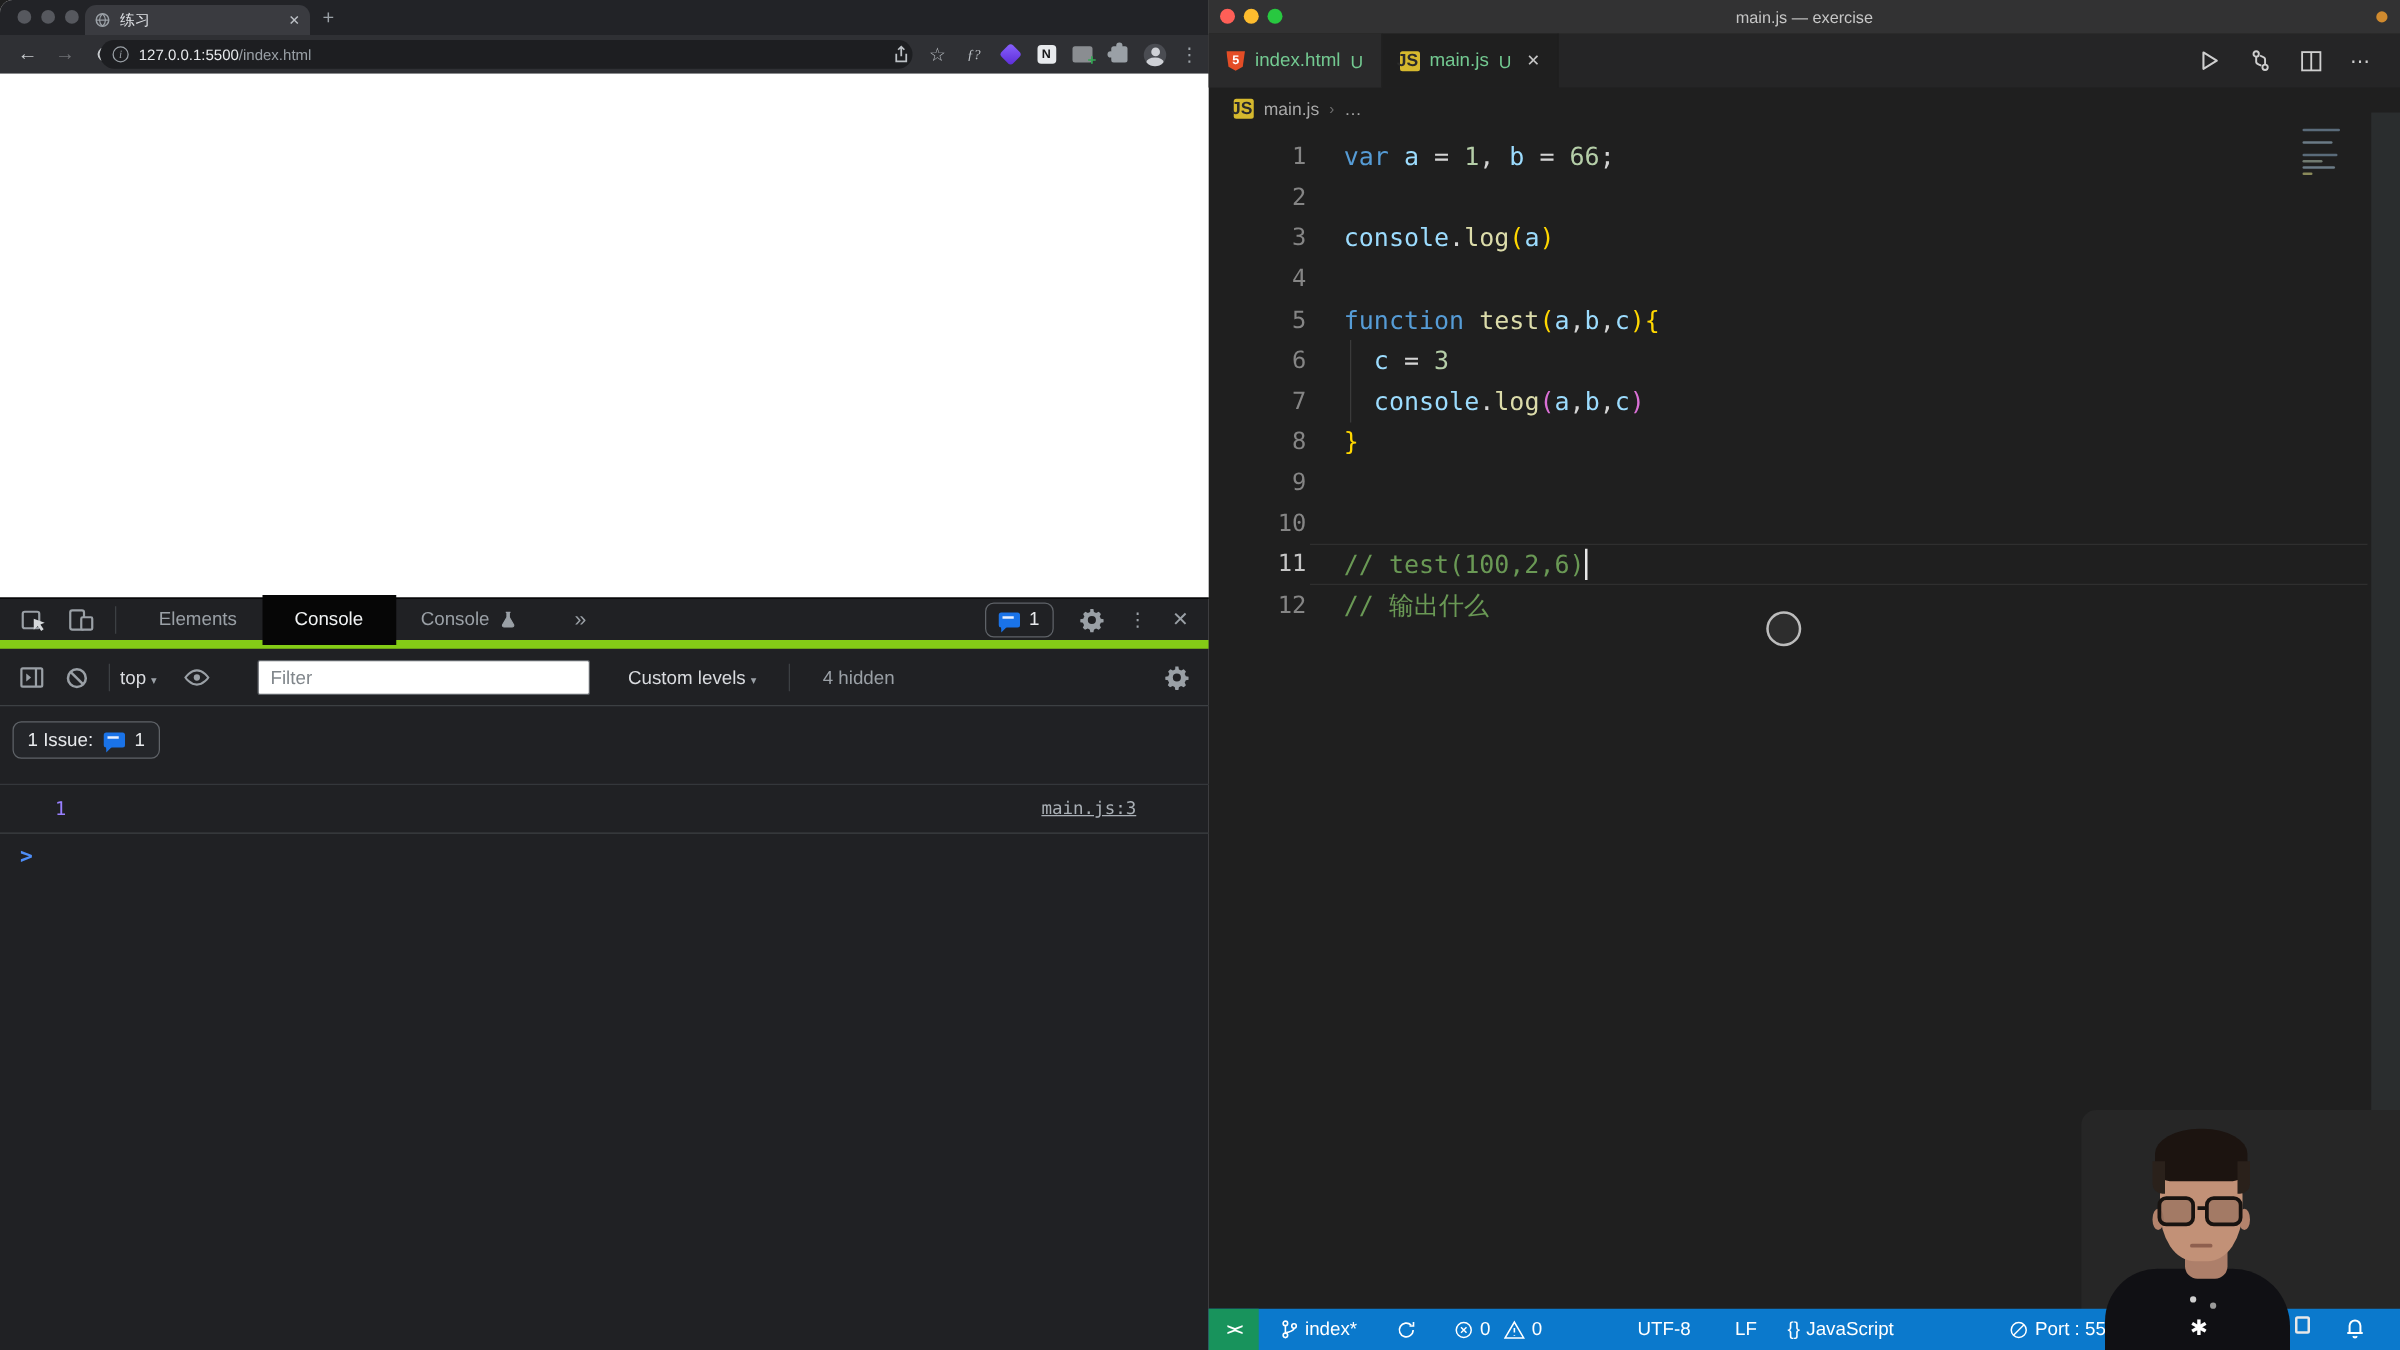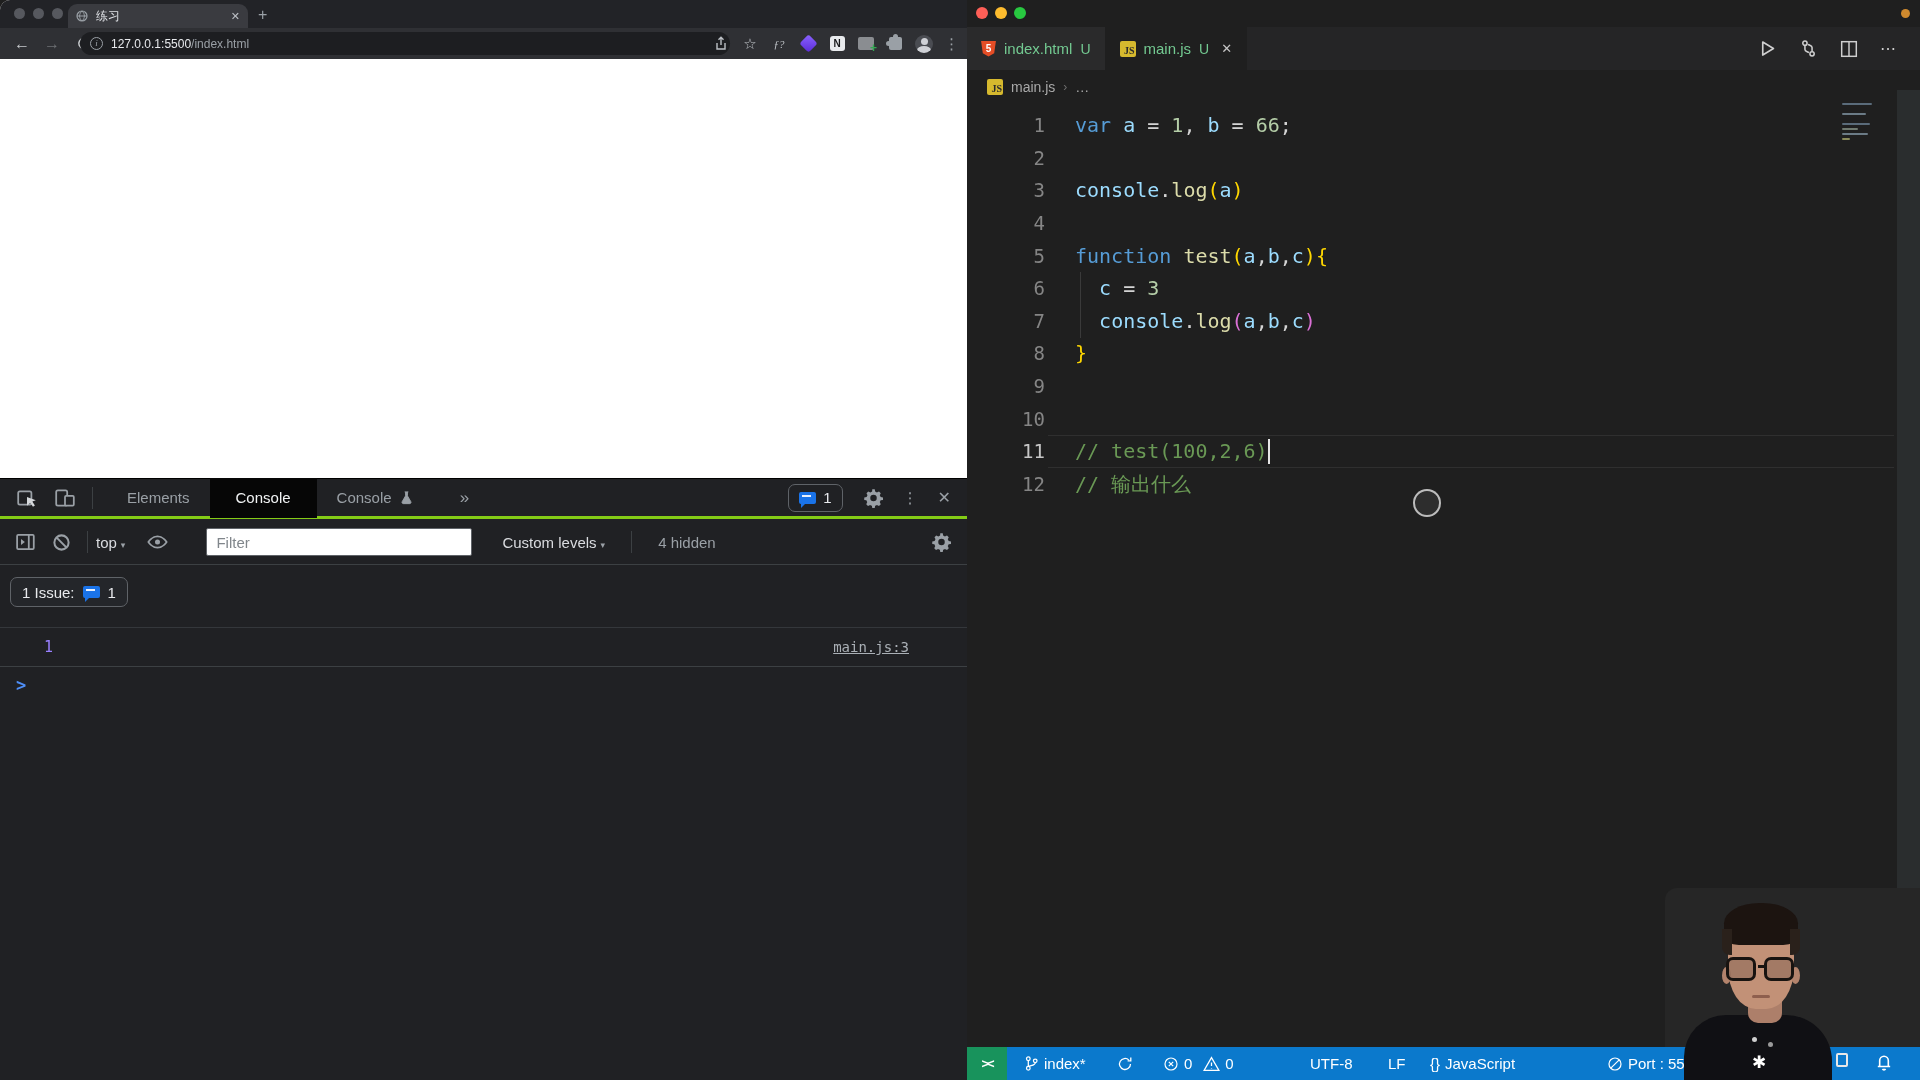--- a/index.html
+++ b/index.html
@@ -32,21 +32,21 @@
   .winplus::after { content:"+"; position:absolute; right:-3px; bottom:-5px; color:#34a853; font-size:12px; font-weight:bold; }
   .puzzle { position:relative; width:13px; height:13px; background:#9aa0a6; border-radius:2px; }
   .puzzle::before { content:""; position:absolute; top:-3px; left:4px; width:5px; height:5px; border-radius:50%; background:#9aa0a6; }
   .puzzle::after { content:""; position:absolute; left:-3px; top:4px; width:5px; height:5px; border-radius:50%; background:#9aa0a6; }
   .avatar { width:18px; height:18px; border-radius:50%; background:#4a4c52; position:relative; overflow:hidden; }
   .avatar::before { content:""; position:absolute; left:5.5px; top:3px; width:7px; height:7px; border-radius:50%; background:#cfd1d6; }
   .avatar::after { content:""; position:absolute; left:2px; top:11px; width:14px; height:8px; border-radius:50% 50% 0 0; background:#cfd1d6; }
   .page { position:absolute; left:0; top:59px; width:967px; height:419px; background:#ffffff; }
   
   .devtools { position:absolute; left:0; top:478px; width:967px; height:602px; background:#202124; border-top:1px solid #000; color:#9aa0a6; }
-  .dt-tabbar { position:absolute; left:0; top:0; width:967px; height:40px; border-bottom:3px solid #84cc16; display:flex; align-items:center; }
+  .dt-tabbar { position:absolute; left:0; top:0; width:967px; height:40px; border-bottom:7px solid #84cc16; display:flex; align-items:center; }
   .dt-ic { margin-left:16px; display:flex; align-items:center; }
   .dt-div { width:1px; height:22px; background:#3c4043; margin-left:16px; }
   .dt-tab { font-size:15px; color:#9aa0a6; padding:0 20px; height:40px; display:flex; align-items:center; gap:7px; }
   .dt-tab.first { margin-left:14px; }
   .dt-tab.active { background:#060606; color:#f1f3f4; padding:0 26px; }
   .dt-more { font-size:17px; margin-left:26px; }
   .dt-right { margin-left:auto; display:flex; align-items:center; gap:20px; padding-right:16px; }
   .chatchip { display:flex; align-items:center; gap:7px; border:1px solid #5f6368; border-radius:7px; height:28px; padding:0 10px; color:#e8eaed; font-size:15px; }
   .chaticon { position:relative; width:17px; height:12px; background:#1a73e8; border-radius:2px; }
   .chaticon::before { content:""; position:absolute; left:3px; top:3px; width:9px; height:2px; background:#e8f0fe; }
@@ -71,21 +71,21 @@
   .vtraffic i { width:12px; height:12px; border-radius:50%; display:block; }
   .rec-dot { position:absolute; right:10px; top:9px; width:9px; height:9px; border-radius:50%; background:#d08a2e; }
   .vtabbar { position:absolute; left:0; top:27px; width:953px; height:43px; background:#252526; display:flex; }
   .vtab { height:43px; display:flex; align-items:center; gap:8px; padding:0 14px; font-size:15px; color:#73c991; background:#2a2a2b; border-right:1px solid #1f1f1f; }
   .vtab.active { background:#1f1f1f; }
   .badge-u { font-size:14px; color:#73c991; }
   .vtab .tclose { color:#c5c5c5; font-size:13px; margin-left:4px; }
   .vactions { margin-left:auto; display:flex; align-items:center; gap:22px; padding-right:22px; color:#cfcfcf; }
   .vactions .dots { font-size:16px; letter-spacing:2px; }
   .vcrumb { position:absolute; left:0; top:70px; width:953px; height:33px; display:flex; align-items:center; color:#a9a9a9; font-size:14px; gap:8px; padding-left:20px; }
-  .jsicon { width:16px; height:16px; background:#d6b92e; color:#2b2b2b; font-weight:bold; font-size:10px; display:flex; align-items:flex-end; justify-content:flex-end; padding:1px; border-radius:2px; font-family:Liberation Serif, serif; }
+  .jsicon { width:16px; height:16px; background:#d6b92e; color:#2b2b2b; font-weight:bold; font-size:14px; display:flex; align-items:flex-end; justify-content:flex-end; padding:1px; border-radius:2px; font-family:Liberation Sans, sans-serif; }
   .html5icon { width:15px; height:16px; background:#e44d26; color:#fff; font-size:10px; font-weight:bold; display:flex; align-items:center; justify-content:center; clip-path:polygon(0 0,100% 0,88% 80%,50% 100%,12% 80%); }
   .crumb-sep { color:#6e6e6e; font-size:12px; }
   
   .editor { position:absolute; left:0; top:103px; width:953px; height:944px; font-family:"DejaVu Sans Mono",monospace; font-size:20px; }
   .code-area { position:absolute; left:0; top:6px; width:100%; }
   .code-line { position:relative; height:32.64px; display:flex; align-items:center; white-space:pre; }
   .line-num { position:absolute; left:0; top:0; width:78px; height:32.64px; line-height:32.64px; text-align:right; color:#858585; font-size:19px; }
   .code-line.current .line-num { color:#c6c6c6; }
   .line-content { position:absolute; left:108px; top:0; height:32.64px; line-height:32.64px; }
   .cursor-bar { position:absolute; top:4px; width:2px; height:25px; background:#e6e6e6; }
@@ -274,20 +274,23 @@
 
       <div class="dt-logrow">
         <span class="log-val">1</span>
         <span class="log-src">main.js:3</span>
       </div>
       <div class="dt-prompt">&gt;</div>
     </div>
   </div>
 
   <div class="vscode">
+    <div class="vtitle">
+      <span>main.js — exercise</span>
+    </div>
     <div class="vtraffic">
       <i style="background:#ff5f57"></i>
         <i style="background:#febc2e"></i>
         <i style="background:#28c840"></i>
     </div>
     <div class="rec-dot"></div>
 
     <div class="vtabbar">
       <div class="vtab">
         <span class="html5icon">5</span>

